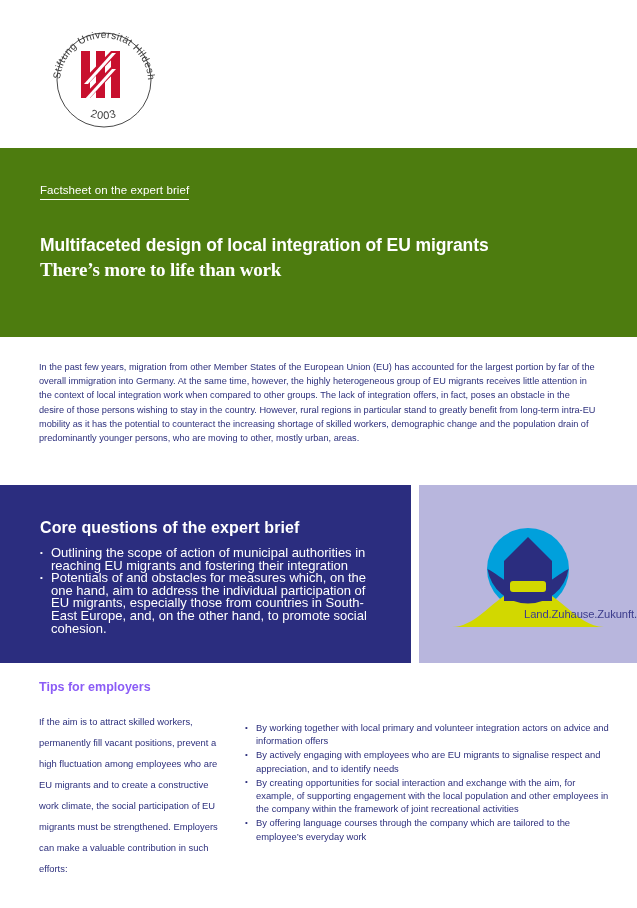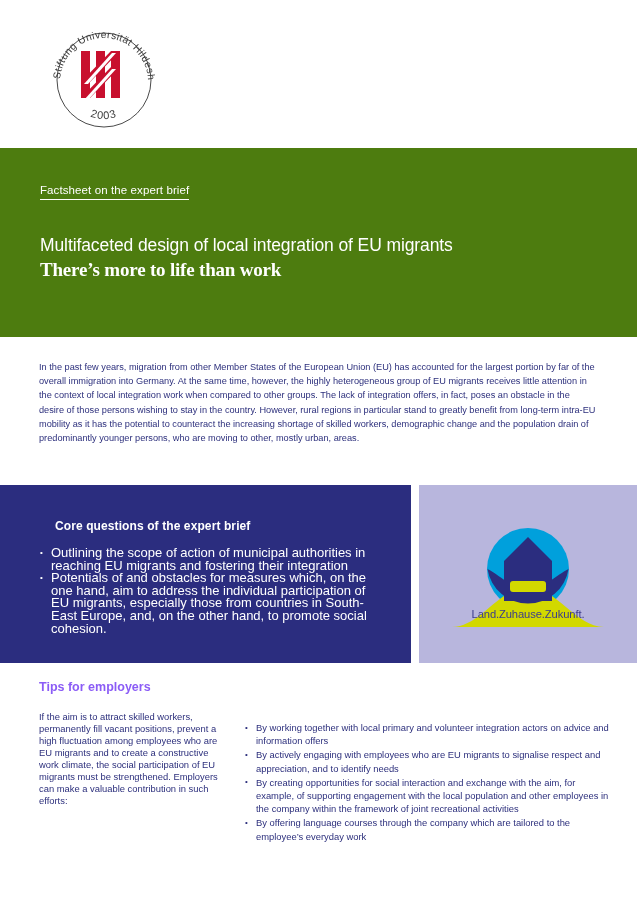--- a/index.html
+++ b/index.html
@@ -53,21 +53,21 @@
     padding-bottom: 3px;
     border-bottom: 1px solid #ffffff;
     display: inline-block;
   }
   .title-sub {
     position: absolute;
     left: 40px;
     top: 87px;
     font-size: 17.5px;
     color: #ffffff;
-    font-weight: 400;
+    font-weight: 700;
     letter-spacing: -0.1px;
   }
   .title-main {
     position: absolute;
     left: 40px;
     top: 111px;
     font-family: "Liberation Serif", serif;
     font-size: 19px;
     color: #ffffff;
     font-weight: bold;
@@ -100,25 +100,24 @@
     top: 0;
     width: 411px;
     height: 178px;
     background: #2b2d7f;
     box-sizing: border-box;
   }
   .core-title {
     position: absolute;
     left: 40px;
     top: 34px;
-    font-size: 12px;
+    font-size: 16px;
     font-weight: bold;
     color: #ffffff;
     letter-spacing: 0.1px;
-    margin-left: 15px;
   }
   .core-list {
     position: absolute;
     left: 40px;
     top: 62px;
     width: 340px;
     margin: 0;
     padding: 0;
     list-style: none;
   }
@@ -152,21 +151,21 @@
     left: 33px;
     top: 30px;
     width: 152px;
     height: 112px;
   }
   .lzz-word {
     position: absolute;
     left: 0;
     right: 0;
     top: 123px;
-    text-align: center;
+    text-align: right;
     font-size: 11.2px;
     color: #3c3c8c;
     letter-spacing: -0.1px;
   }
 
   
   .tips {
     position: absolute;
     left: 0;
     top: 680px;
@@ -179,21 +178,21 @@
     font-size: 12.5px;
     font-weight: bold;
     color: #8b5cf6;
   }
   .tips-left {
     position: absolute;
     left: 39px;
     top: 31px;
     width: 179px;
     font-size: 9.4px;
-    line-height: 12px;
+    line-height: 21px;
     color: #2c2f7c;
   }
   .tips-right {
     position: absolute;
     left: 233px;
     top: 30px;
     width: 368px;
     margin: 11px;
     padding: 0;
     list-style: none;

